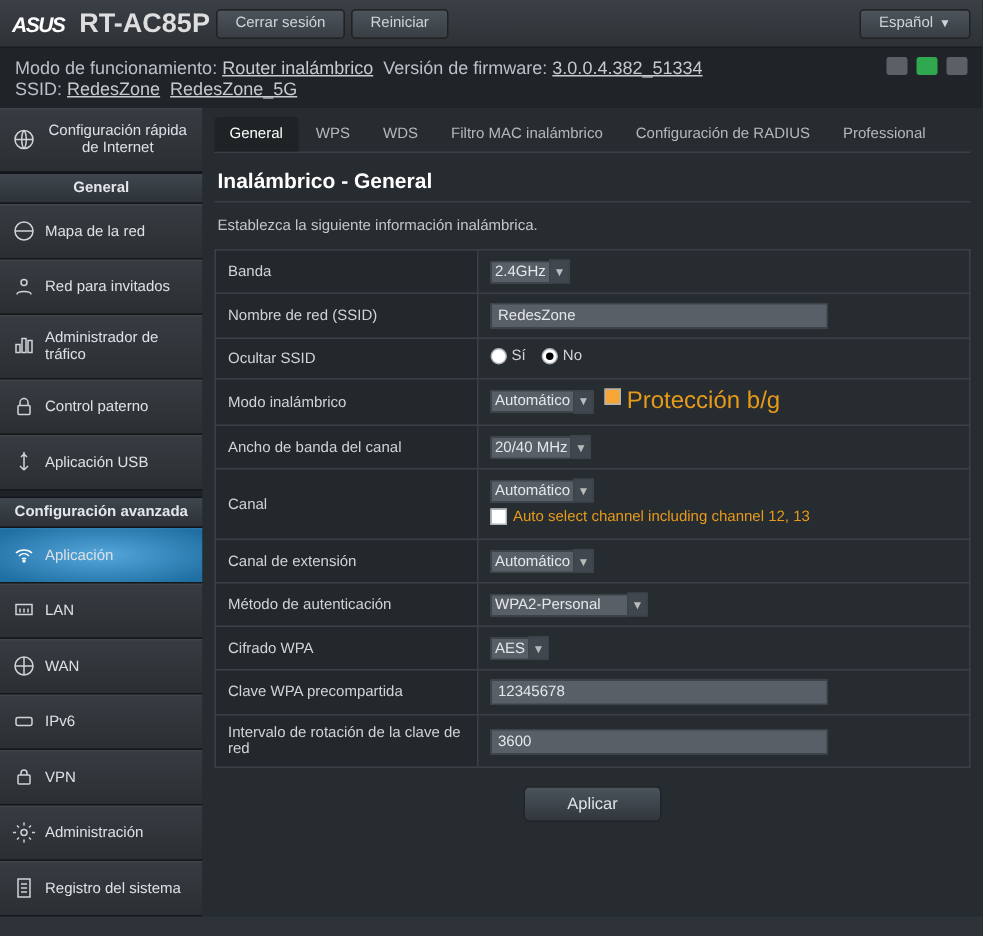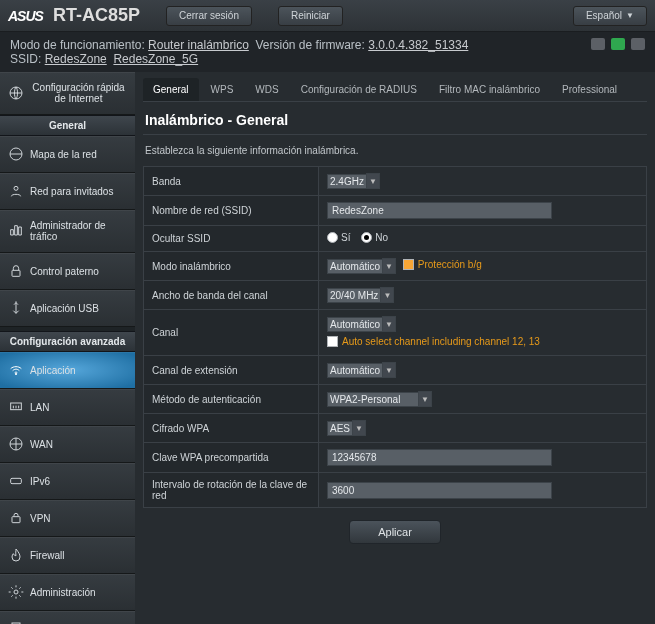--- a/index.html
+++ b/index.html
@@ -1,21 +1,21 @@
 <!DOCTYPE html>
 <html><head>
 <meta charset="utf-8">
 <style>
   * { box-sizing: border-box; margin: 0; padding: 0; font-family: Arial, sans-serif; }
   body { background: #2d3338; width: 655px; color: #fff; font-size: 11px; }
   .container { width: 655px; }
   .topbar { background: linear-gradient(#3a4046,#2d3236); height: 32px; display: flex; align-items: center; padding: 0 8px; border-bottom: 1px solid #1a1d20; }
   .brand { font-weight: bold; font-size: 14px; display: flex; align-items: center; gap: 6px; }
   .model { color: #dedede; font-size: 18px; margin-left: 4px; }
-  .topbtn { background: linear-gradient(#4c545b,#383e44); border: 1px solid #222; height: 20px; padding: 0 12px; color: #cfd4d8; border-radius: 3px; margin-left: 26px; cursor: pointer; font-size: 10px; display: inline-flex; align-items: center; }
+  .topbtn { background: linear-gradient(#4c545b,#383e44); border: 1px solid #222; height: 20px; padding: 0 12px; color: #cfd4d8; border-radius: 3px; margin-left: 4px; cursor: pointer; font-size: 10px; display: inline-flex; align-items: center; }
   .topright { margin-left: auto; display: flex; align-items: flex-end; gap: 6px; }
   .topright .topbtn { display: inline-flex; align-items: center; gap: 4px; }
 
   .infobar { background: #202428; padding: 6px 10px; font-size: 12px; color: #b9c0c6; display:flex; align-items:flex-start; }
   .infobar a { color: #b9c0c6; text-decoration: underline; }
   .infobar .val { color: #c7cace; text-decoration: underline; }
   .infobar-icons { margin-left:auto; display:flex; gap:6px;}
   .infobar-icons span { width:14px; height:12px; display:inline-block; }
   .ic-globe{background:#5c6066;border-radius:2px;}
   .ic-switch{background:#2fa84f;border-radius:2px;}
@@ -44,21 +44,21 @@
   .inp { background:#585f66; border:1px solid #3c4349; color:#e5e8eb; padding:2px 4px; width:225px; font-size:10px;}
   .sel { background:#585f66; border:1px solid #3c4349; color:#e5e8eb; padding:1px 2px; font-size:10px; }
   .sel-wrap{display:inline-flex;align-items:center;}
   .sel-arrow{display:inline-flex;align-items:center;justify-content:center;width:14px;height:16px;background:#41474e;border:1px solid #3c4349;margin-left:-1px;font-size:8px;color:#bbb;}
   .radio-lbl{display:inline-flex;align-items:center;gap:3px;margin-right:8px;}
   .radio{width:11px;height:11px;border-radius:50%;border:1px solid #b0b4b8;display:inline-block;background:#fff;}
   .radio.checked::after{content:"";display:block;width:5px;height:5px;background:#000;border-radius:50%;margin:2px;}
   .chk{width:11px;height:11px;border:1px solid #b0b4b8;display:inline-block;background:#fff;vertical-align:middle;}
   .chk.checked{background:#f7a636;}
   .gold{color:#e79a1a;}
-  .warn{color:#e79a1a;font-size:10px;margin-left:4px;display:inline-flex;align-items:center;gap:4px;}
+  .warn{color:#e79a1a;font-size:16px;margin-left:4px;display:inline-flex;gap:4px;}
 
   .apply-row{ text-align:center; padding:12px 0 4px;}
   .btn-apply{ background:linear-gradient(#4b535b,#31373c); border:1px solid #20252a; color:#dfe3e6; padding:5px 28px; border-radius:4px; cursor:pointer; font-size:11px;}
 </style>
 </head>
 <body>
 
 <div class="container">
   <div class="topbar">
     <div class="brand">
@@ -165,48 +165,42 @@
       </div>
       <div class="side-item big">
         <svg viewBox="0 0 24 24" fill="none" stroke="#cfd4d8" stroke-width="1.5">
             <rect x="6" y="10" width="12" height="9" rx="1"></rect>
             <path d="M9 10V8a3 3 0 016 0v2"></path>
           </svg>
         <span>VPN</span>
       </div>
       <div class="side-item big">
         <svg viewBox="0 0 24 24" fill="none" stroke="#cfd4d8" stroke-width="1.5">
-            <path d="M12 3c4 5 6 8 6 12a6 6 0 11-12 0c0-2 1-4 2-5 1 2 2 3 4 3-1-4 0-7 0-10z"></path>
-          </svg>
-        <span>Firewall</span>
-      </div>
-      <div class="side-item big">
-        <svg viewBox="0 0 24 24" fill="none" stroke="#cfd4d8" stroke-width="1.5">
             <circle cx="12" cy="12" r="3"></circle>
             <path d="M12 2v3M12 19v3M4 12H1M23 12h-3M5 5l2 2M17 17l2 2M5 19l2-2M17 7l2-2"></path>
           </svg>
         <span>Administración</span>
       </div>
       <div class="side-item big">
         <svg viewBox="0 0 24 24" fill="none" stroke="#cfd4d8" stroke-width="1.5">
             <rect x="6" y="3" width="12" height="18"></rect>
             <path d="M9 8h6M9 12h6M9 16h6"></path>
           </svg>
         <span>Registro del sistema</span>
       </div>
 
     </div>
 
     <div class="content">
       <div class="tabs">
         <div class="tab active">General</div>
         <div class="tab">WPS</div>
         <div class="tab">WDS</div>
+        <div class="tab">Filtro MAC inalámbrico</div>
         <div class="tab">Configuración de RADIUS</div>
-        <div class="tab">Filtro MAC inalámbrico</div>
         <div class="tab">Professional</div>
       </div>
 
       <h2 class="sect">Inalámbrico - General</h2>
       <div class="desc">Establezca la siguiente información inalámbrica.</div>
 
       <table class="form-tbl">
         <tbody>
             <tr>
           <td>Banda</td>

